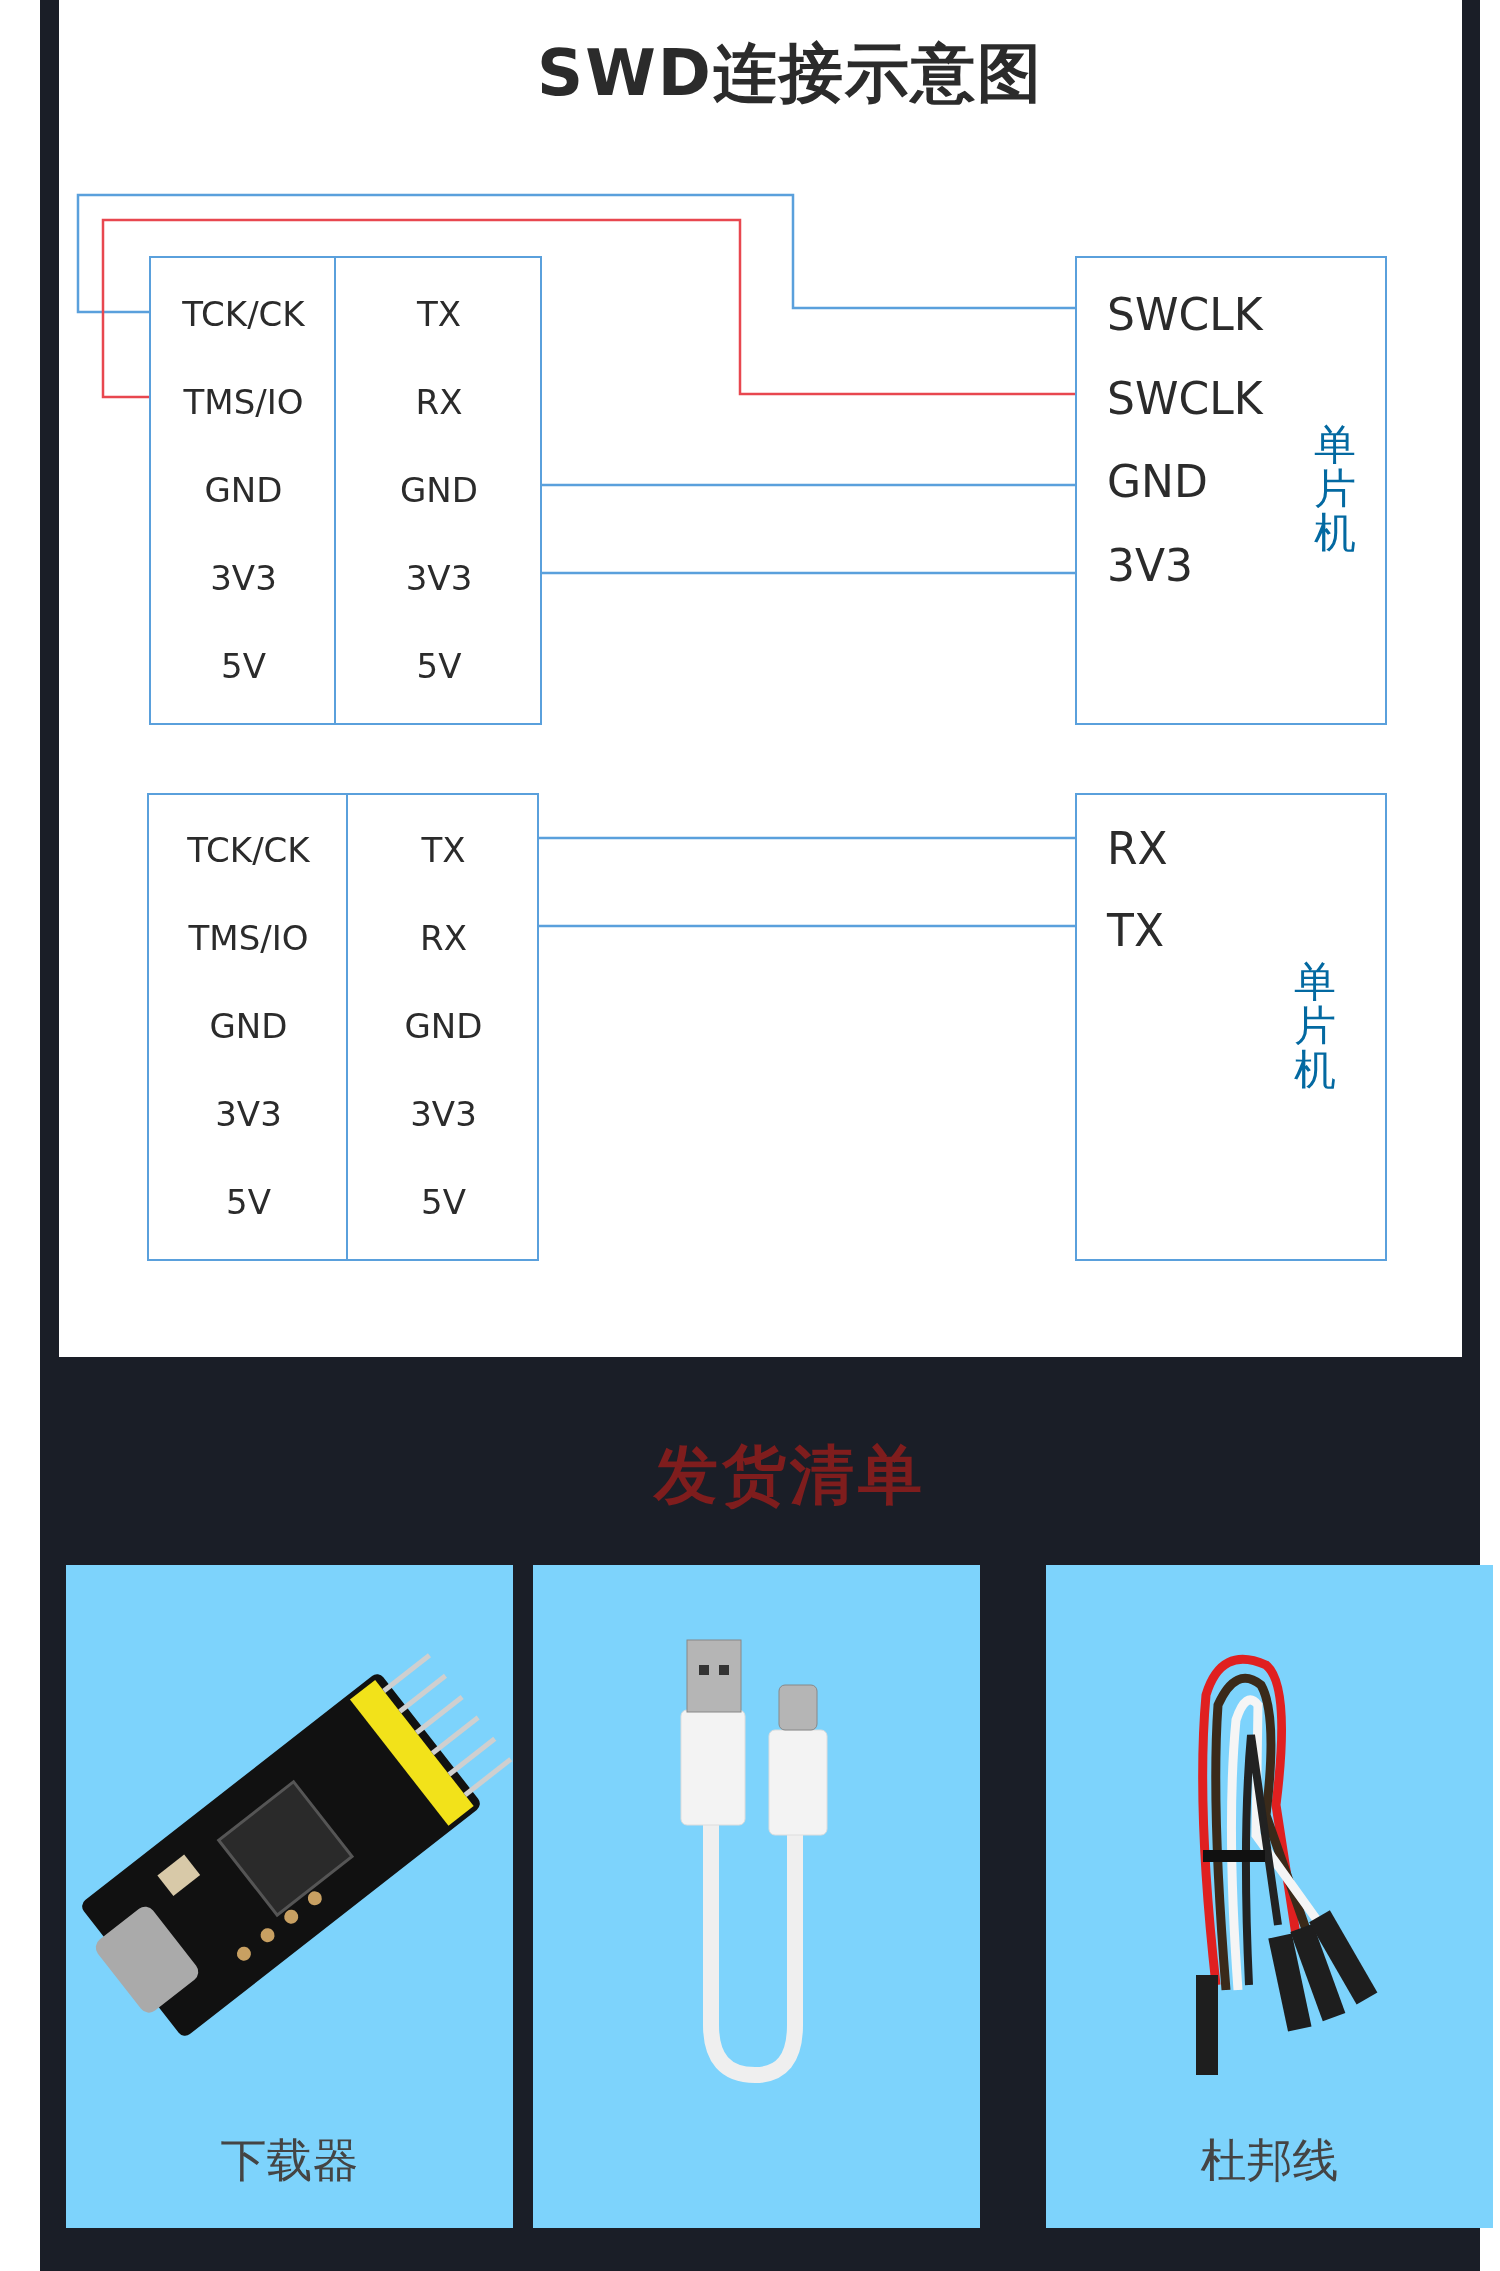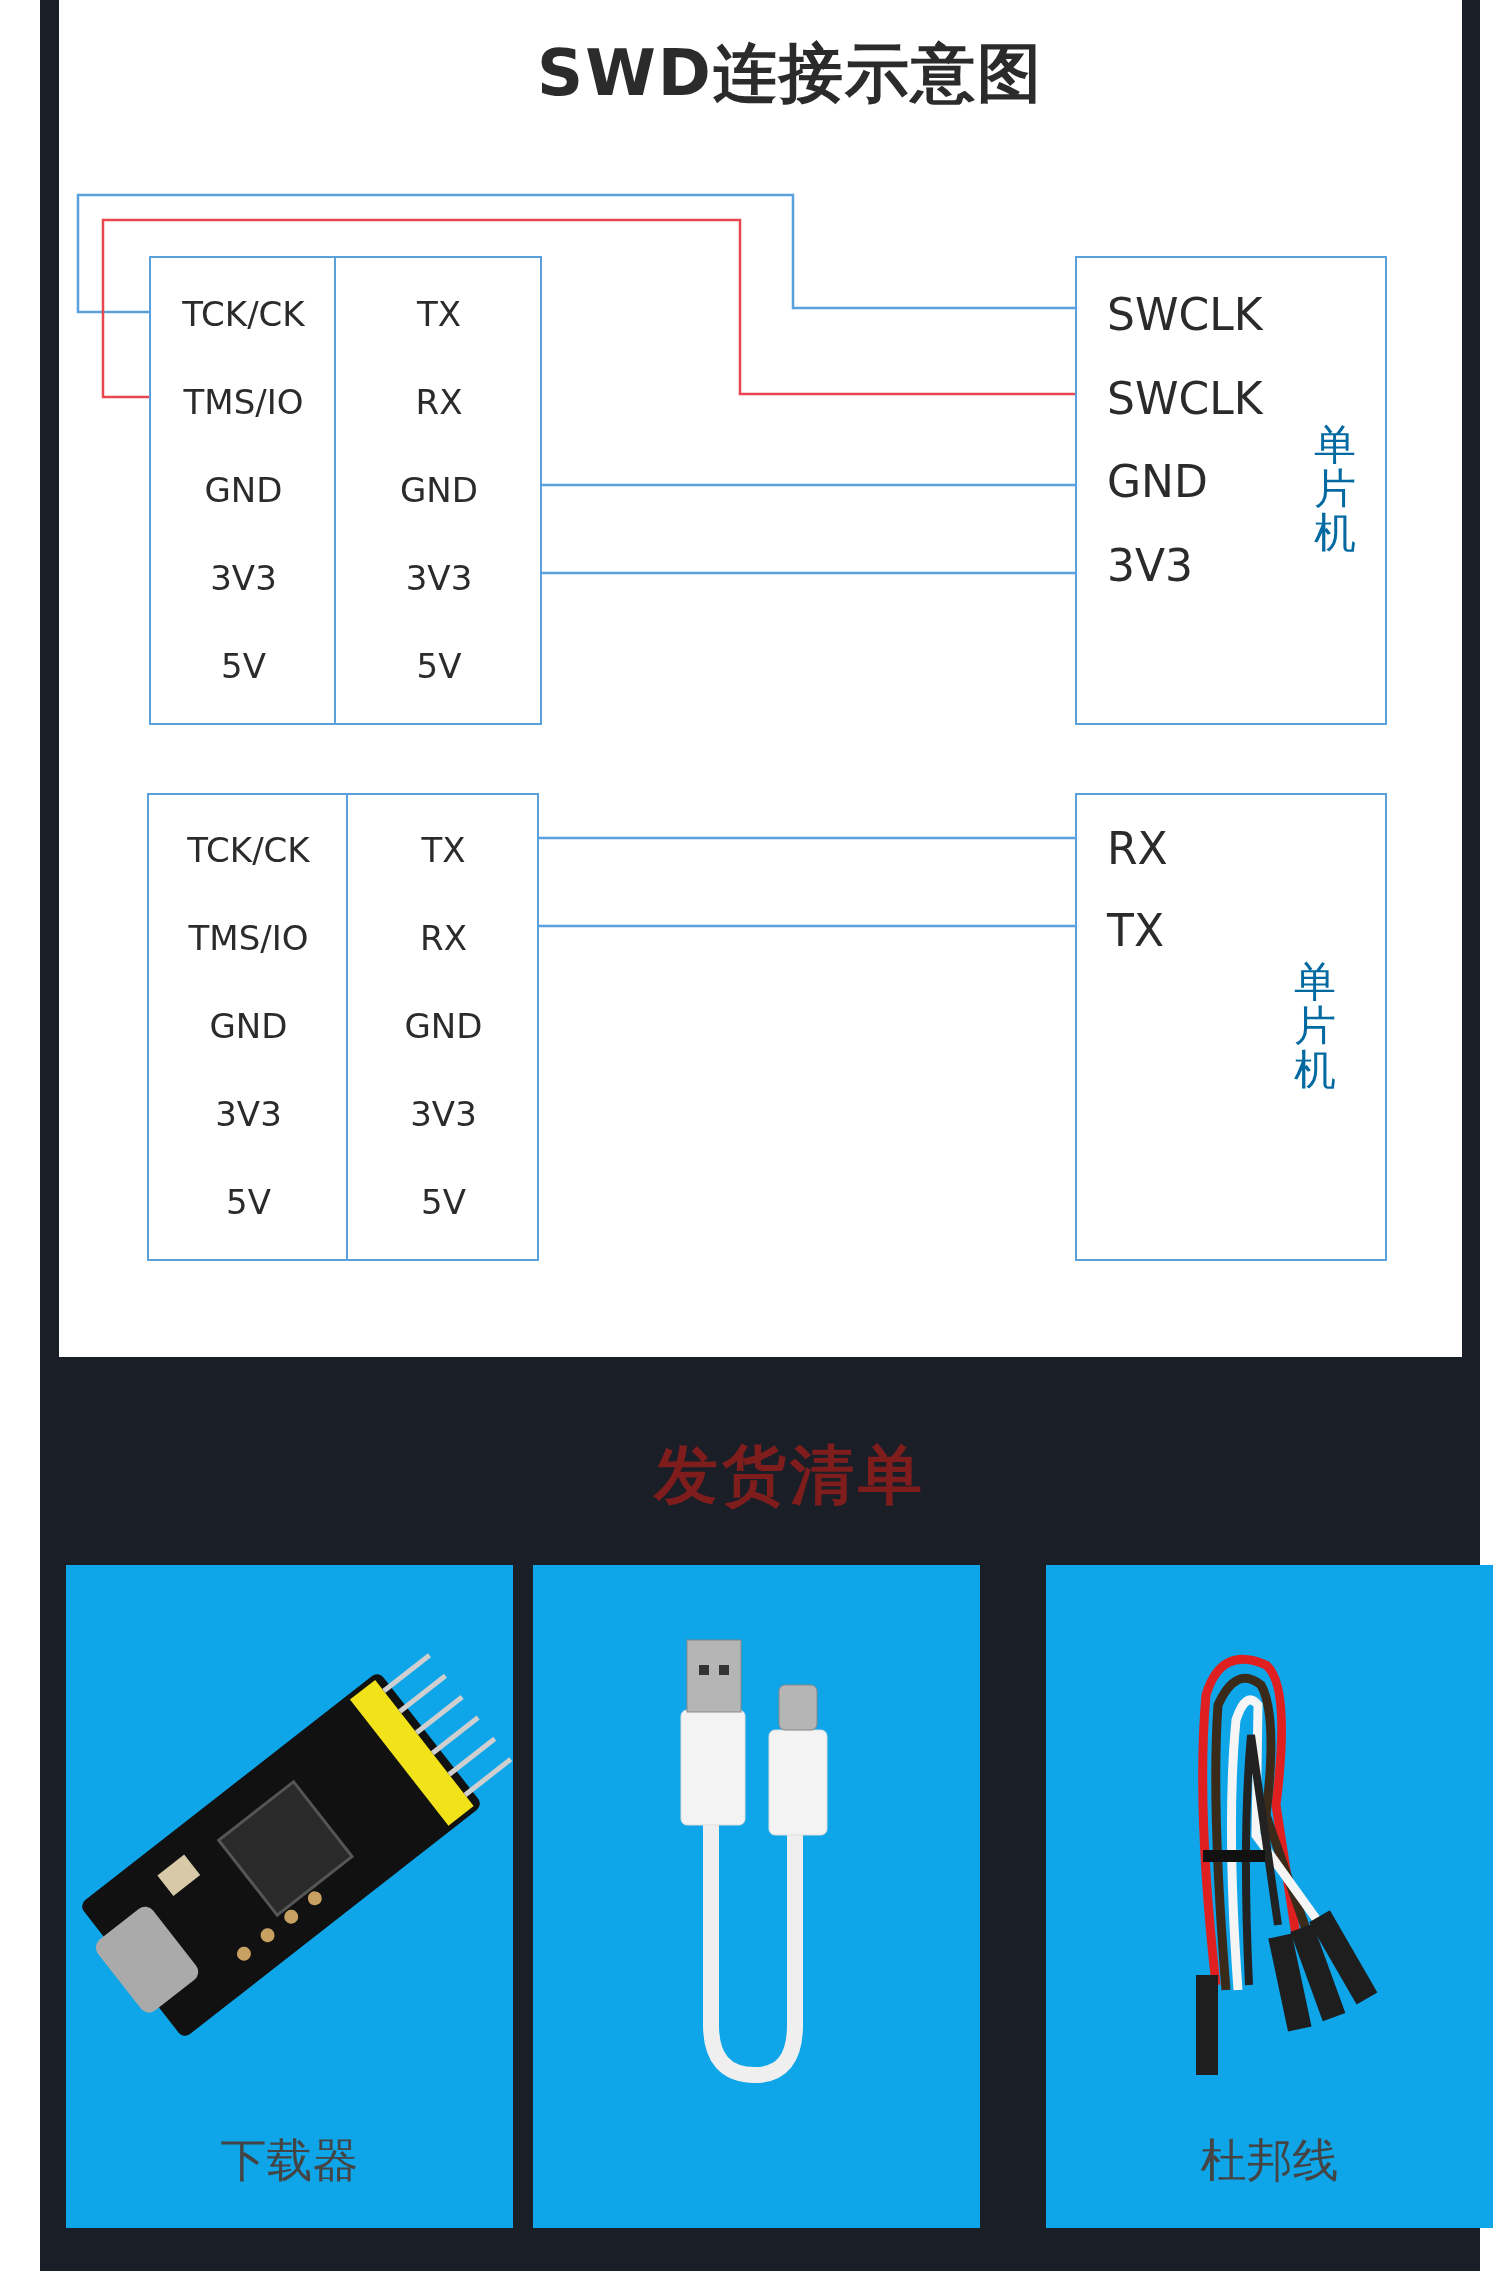--- a/index.html
+++ b/index.html
@@ -8,21 +8,21 @@
   .panel { position:absolute; left:59px; top:0; width:1403px; height:1357px; background:#ffffff; }
   .title { position:absolute; left:0; width:1500px; text-align:center; font-weight:bold;margin-left:40px; }
   .diagram-title { top:30px; font-size:64px; color:#2b2b2b; letter-spacing:2px; }
   .section-title { top:1432px; font-size:64px; color:#7f1d1d; letter-spacing:4px; }
   svg.wires { position:absolute; left:0; top:0; width:1500px; height:1357px; }
   .box { position:absolute; border:2px solid #5aa0dc; box-sizing:border-box; background:transparent; }
   .divider { position:absolute; top:0; bottom:0; width:2px; background:#5aa0dc; }
   .pin { position:absolute; font-size:34px; color:#2b2b2b; text-align:center; line-height:1; transform:translateY(-50%); white-space:nowrap; }
   .mcu-pin { position:absolute; font-size:44px; color:#2b2b2b; line-height:1; transform:translateY(-50%); white-space:nowrap; }
   .mcu-name { position:absolute; font-size:42px; color:#0369a1; width:48px; line-height:1.05; text-align:center; word-break:break-all; }
-  .card { position:absolute; top:1565px; width:447px; height:663px; background:#0ea5e9; }
+  .card { position:absolute; top:1565px; width:447px; height:663px; background:#7dd3fc; }
   .card-label { position:absolute; left:0; right:0; top:572px; text-align:center; font-size:46px; color:#444; line-height:1; }
   .card-img { position:absolute; left:0; right:0; top:40px; height:500px; }
 </style>
 </head>
 <body>
 
 <div class="frame"></div>
 <div class="panel"></div>
 
 <div class="title diagram-title">SWD连接示意图</div>

